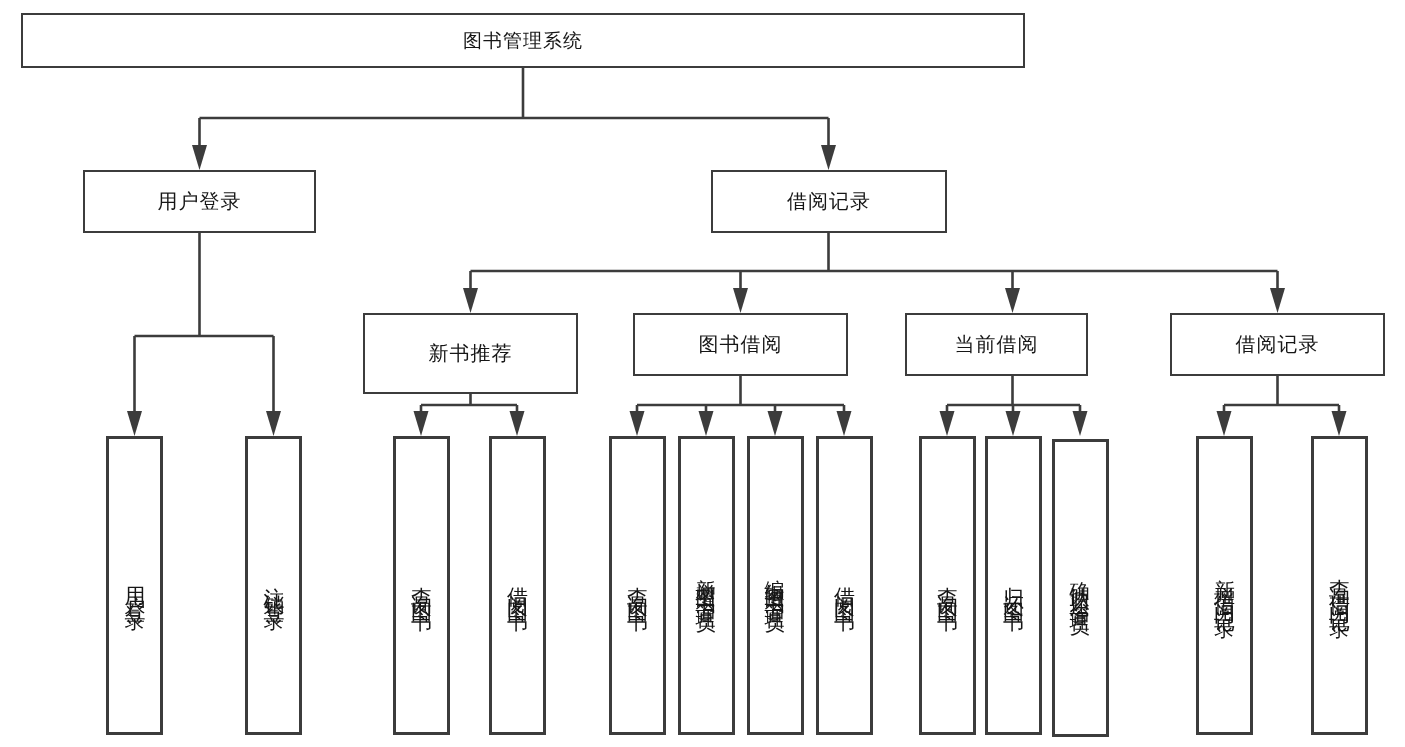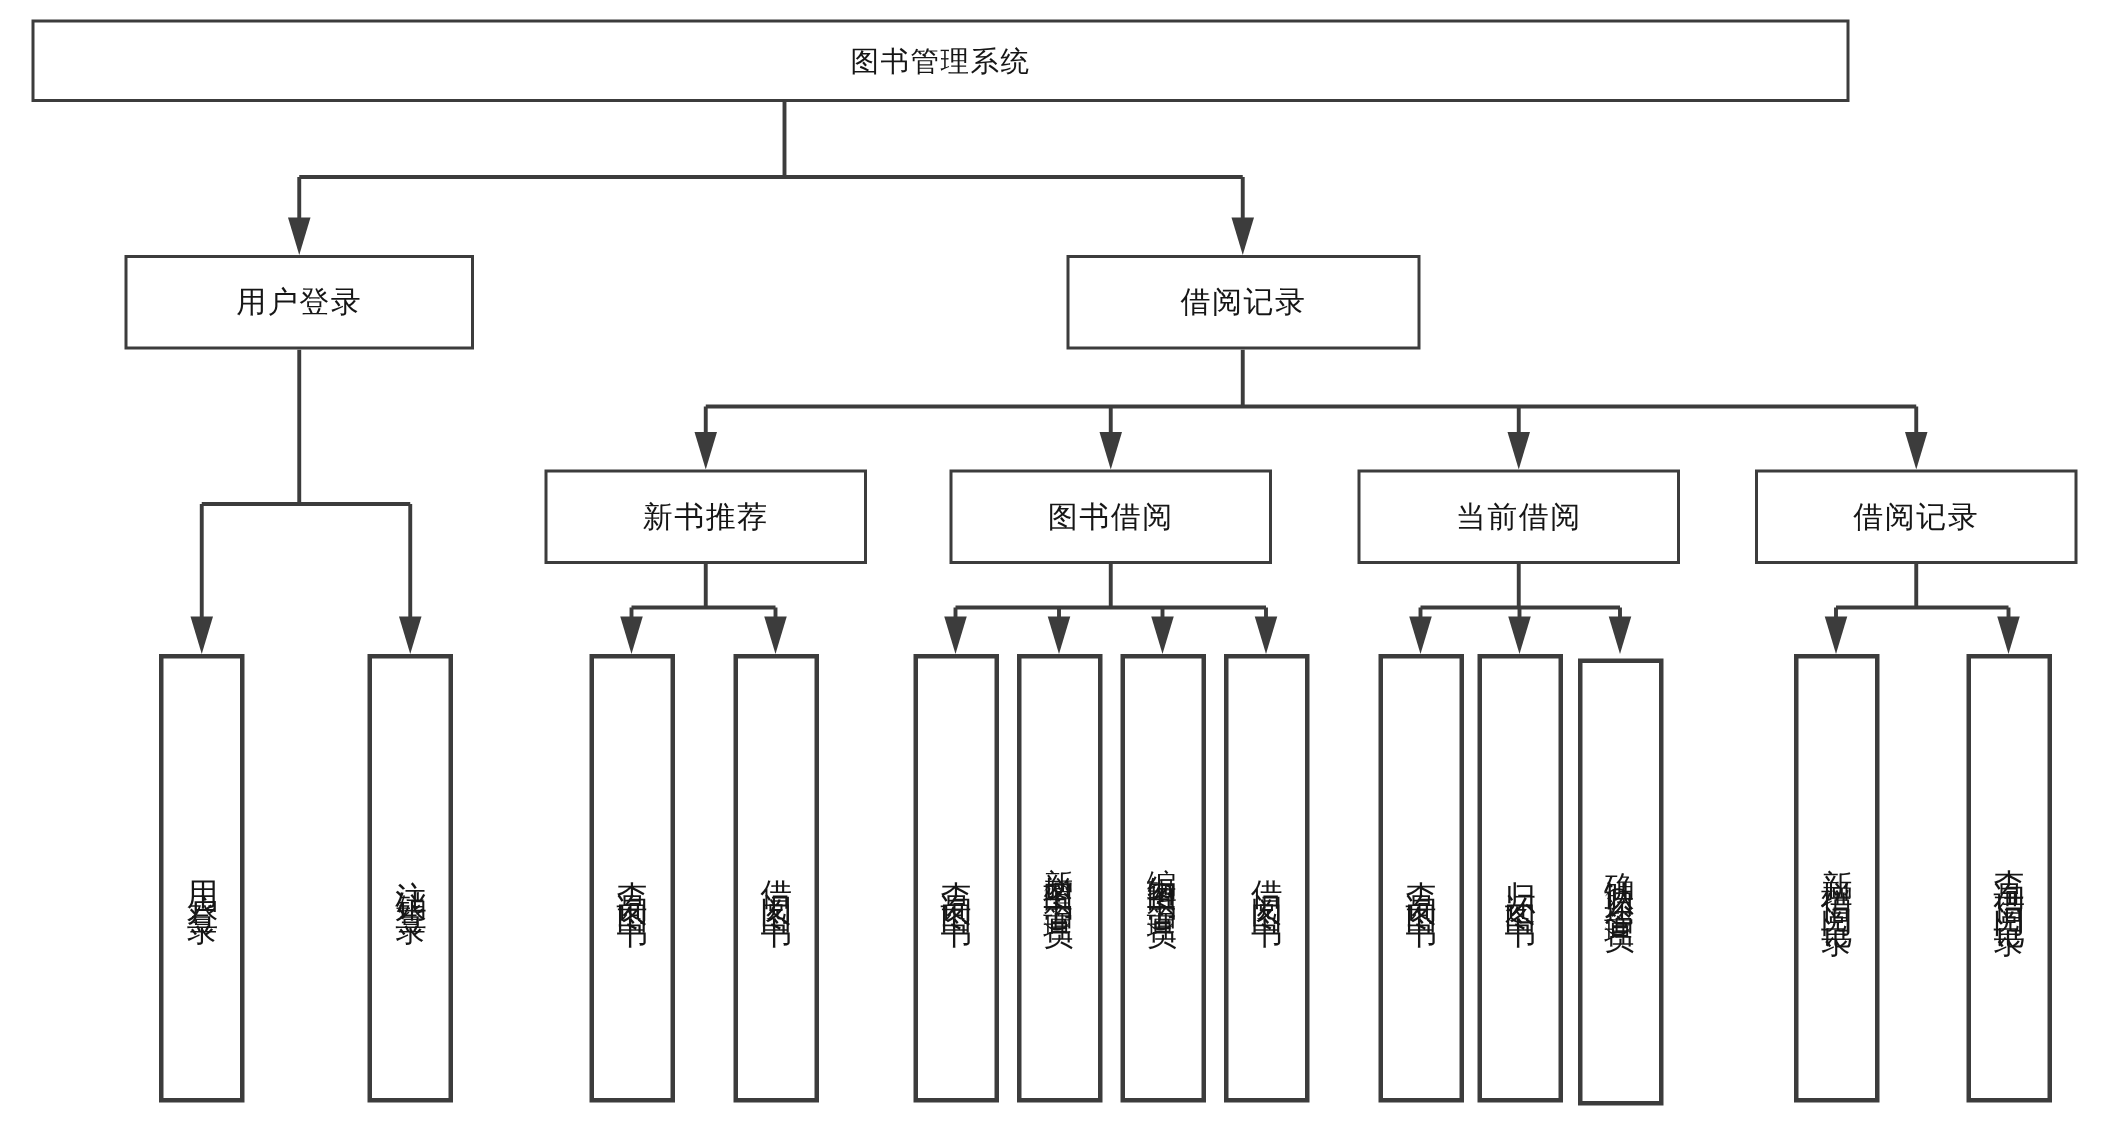--- a/index.html
+++ b/index.html
@@ -100,38 +100,38 @@
       <polygon points="1005.5,411 1020.5,411 1013,436"></polygon>
       <polygon points="1072.5,411 1087.5,411 1080,436"></polygon>
     </g>
     <g>
       <path d="M1277.5 376 V405 M1224 405 H1339 M1224 405 V415 M1339 405 V415"></path>
       <polygon points="1216.5,411 1231.5,411 1224,436"></polygon>
       <polygon points="1331.5,411 1346.5,411 1339,436"></polygon>
     </g>
   </svg>
 
-  <div class="box hbox root-box" style="left:21px; top:13px; width:1212px; height:55px;">
+  <div class="box hbox root-box" style="left:21px; top:13px; width:1004px; height:55px;">
     <span>图书管理系统</span>
   </div>
 
   <div class="box hbox" style="left:83px; top:170px; width:233px; height:63px;">
     <span>用户登录</span>
   </div>
   <div class="box hbox" style="left:711px; top:170px; width:236px; height:63px;">
     <span>借阅记录</span>
   </div>
 
-  <div class="box hbox" style="left:363px; top:313px; width:215px; height:63px;">
+  <div class="box hbox" style="left:363px; top:313px; width:215px; height:81px;">
     <span>新书推荐</span>
   </div>
   <div class="box hbox" style="left:633px; top:313px; width:215px; height:63px;">
     <span>图书借阅</span>
   </div>
-  <div class="box hbox" style="left:905px; top:313px; width:215px; height:63px;">
+  <div class="box hbox" style="left:905px; top:313px; width:183px; height:63px;">
     <span>当前借阅</span>
   </div>
   <div class="box hbox" style="left:1170px; top:313px; width:215px; height:63px;">
     <span>借阅记录</span>
   </div>
 
   <div class="box vbox" style="left:106px; top:436px; width:57px; height:299px;">
     <span class="vtext">用户登录</span>
   </div>
   <div class="box vbox" style="left:245px; top:436px; width:57px; height:299px;">

